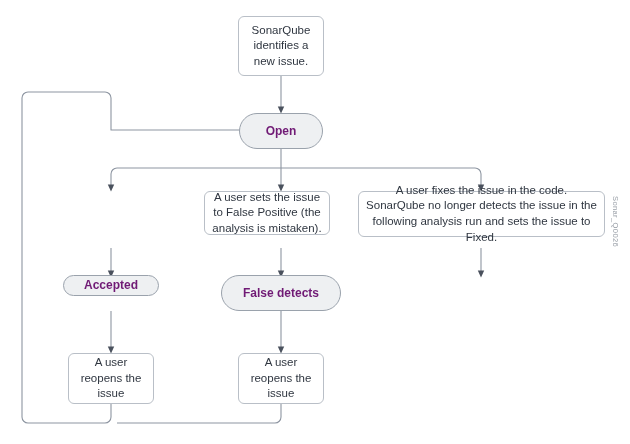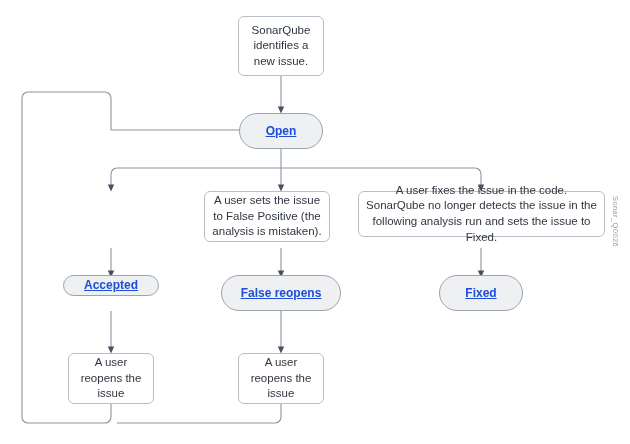--- a/index.html
+++ b/index.html
@@ -29,22 +29,21 @@
     font-size:11.5px;
     color:#2f3640;
     padding:4px 6px;
   }
   .pill{
     background:#eef0f2;
     border:1px solid #9aa2ac;
     border-radius:999px;
     font-size:12px;
     font-weight:bold;
-    color:#1d4ed8;
-    text-decoration:underline;
+    color:#701a75;
   }
   .watermark{
     position:absolute;
     font-size:7.5px;
     color:#9aa0a8;
     letter-spacing:.4px;
     white-space:nowrap;
     transform:rotate(90deg);
     transform-origin:left top;
     font-family:"Liberation Sans", sans-serif;
@@ -87,39 +86,36 @@
 
   <div class="node rect" style="left:238px;top:16px;width:86px;height:60px;">
     <span>SonarQube identifies a new issue.</span>
   </div>
 
   <div class="node pill" style="left:239px;top:113px;width:84px;height:36px;">
     <span>Open</span>
   </div>
 
 
-  <div class="node rect" style="left:204px;top:191px;width:126px;height:51px;">
+  <div class="node rect" style="left:204px;top:191px;width:126px;height:44px;">
     <span>A user sets the issue to False Positive (the analysis is mistaken).</span>
   </div>
 
   <div class="node rect" style="left:358px;top:191px;width:247px;height:46px;">
     <span>A user fixes the issue in the code. SonarQube no longer detects the issue in the following analysis run and sets the issue to Fixed.</span>
   </div>
 
   <div class="node pill" style="left:63px;top:275px;width:96px;height:21px;">
     <span>Accepted</span>
   </div>
 
   <div class="node pill" style="left:221px;top:275px;width:120px;height:36px;">
-    <span>False reopens</span>
+    <span>False detects</span>
   </div>
 
-  <div class="node pill" style="left:439px;top:275px;width:84px;height:36px;">
-    <span>Fixed</span>
-  </div>
 
   <div class="node rect" style="left:68px;top:353px;width:86px;height:51px;">
     <span>A user reopens the issue</span>
   </div>
 
   <div class="node rect" style="left:238px;top:353px;width:86px;height:51px;">
     <span>A user reopens the issue</span>
   </div>
 
   <div class="watermark" style="left:620px;top:196px;">Sonar_Q0026</div>

